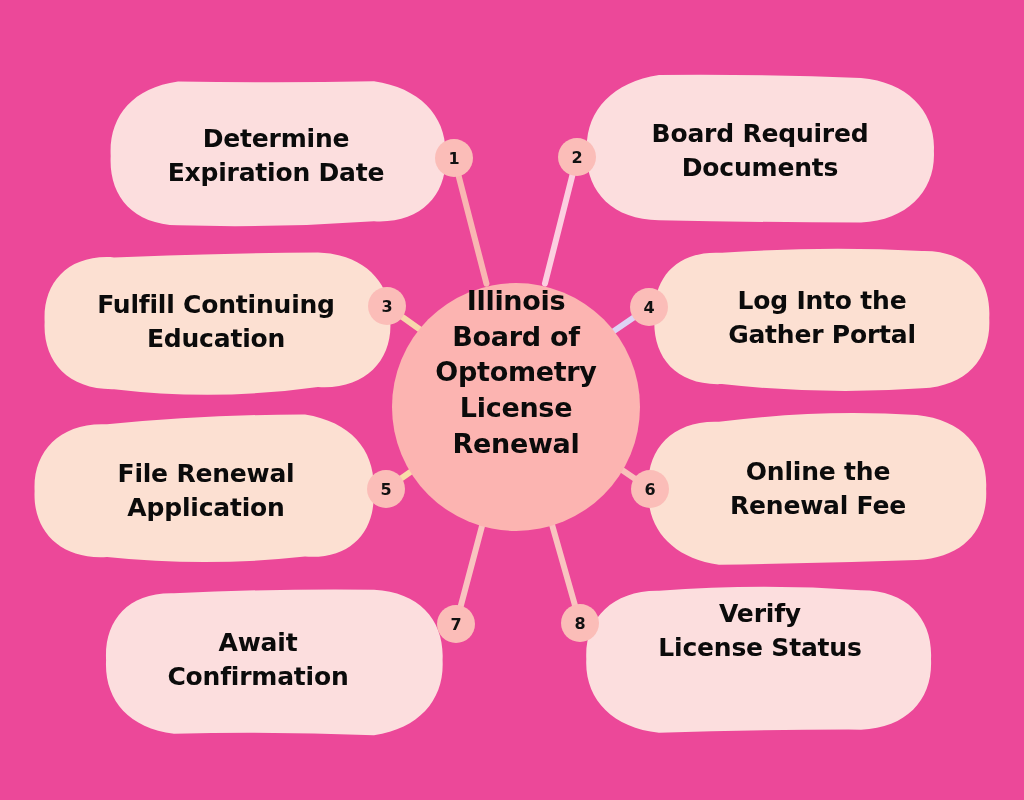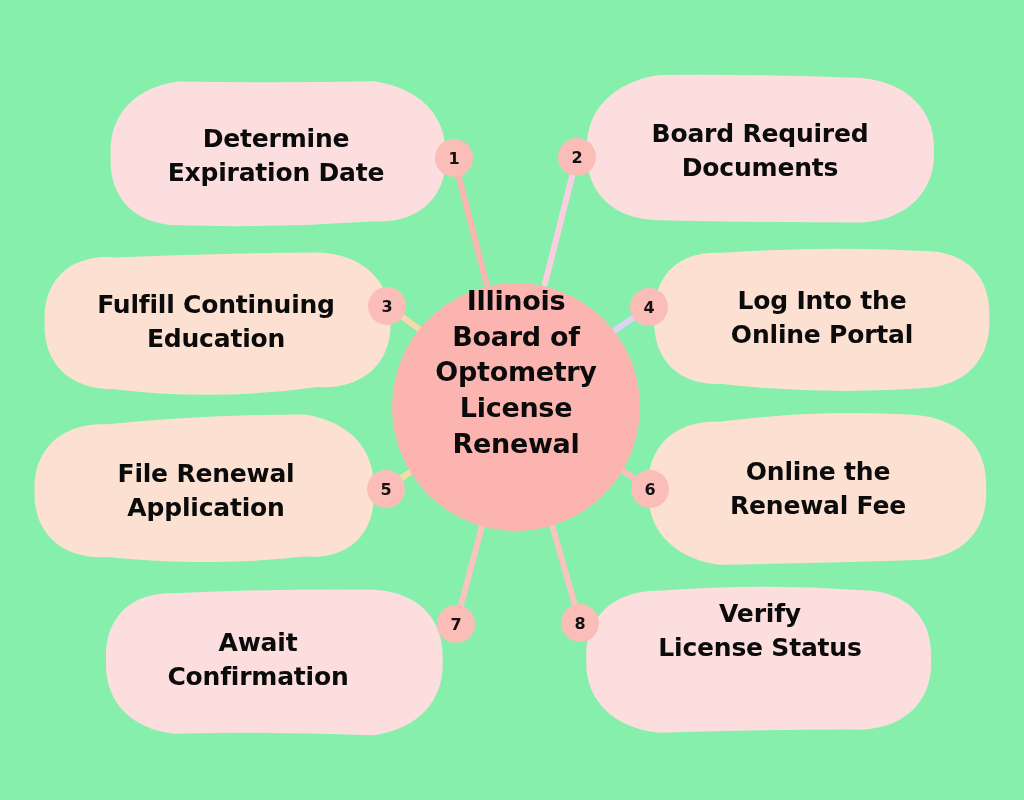--- a/index.html
+++ b/index.html
@@ -10,21 +10,21 @@
     width: 1024px;
     height: 800px;
     overflow: hidden;
     background: #f4f7fa;
     font-family: "DejaVu Sans", sans-serif;
   }
   #canvas {
     position: relative;
     width: 1024px;
     height: 800px;
-    background: #86efac;
+    background: #ec4899;
   }
   #edges {
     position: absolute;
     left: 0;
     top: 0;
     width: 1024px;
     height: 800px;
   }
   #blobs {
     position: absolute;
@@ -140,21 +140,21 @@
   <div class="node" style="left:44px; top:252px; width:344px; height:140px;">
     <span class="node-label">Fulfill Continuing
 Education</span>
   </div>
   <div class="badge" style="left:368px; top:287px;">
     <span>3</span>
   </div>
 
   <div class="node" style="left:652px; top:248px; width:340px; height:140px;">
     <span class="node-label">Log Into the
-Online Portal</span>
+Gather Portal</span>
   </div>
   <div class="badge" style="left:630px; top:288px;">
     <span>4</span>
   </div>
 
   <div class="node" style="left:36px; top:420px; width:340px; height:142px;">
     <span class="node-label">File Renewal
 Application</span>
   </div>
   <div class="badge" style="left:367px; top:470px;">

